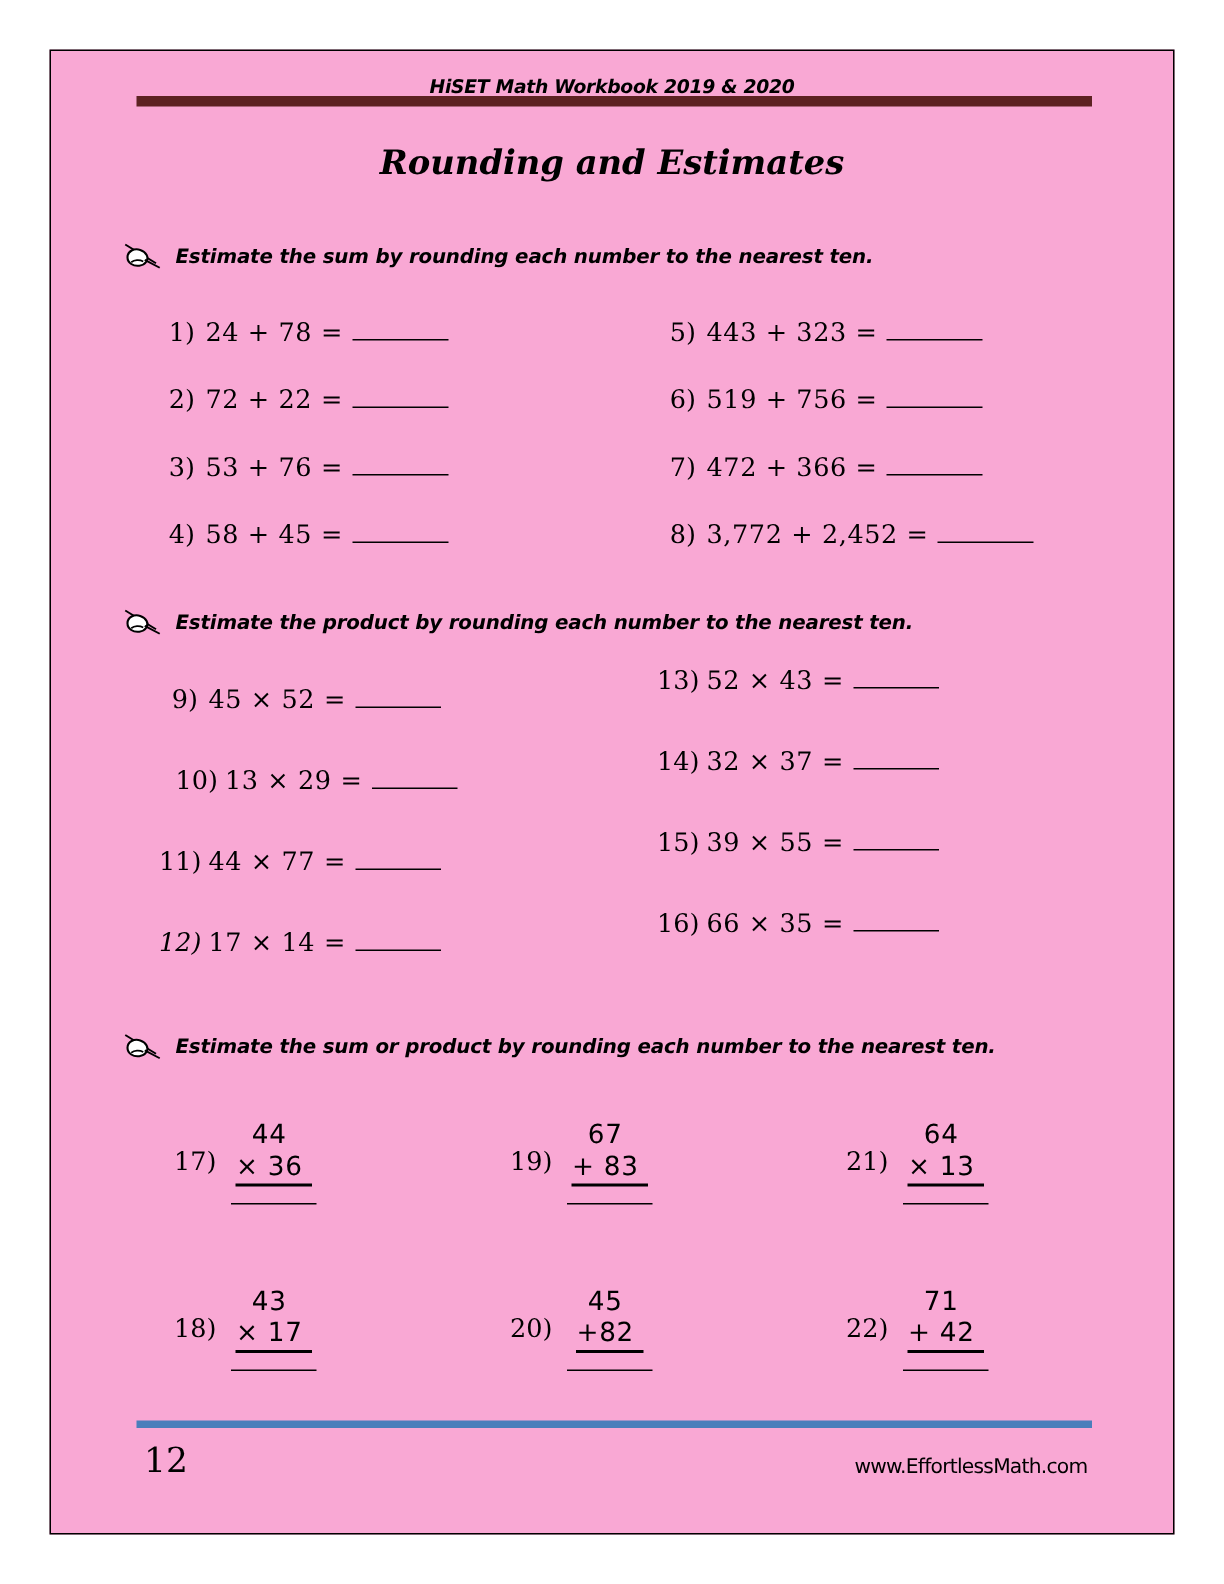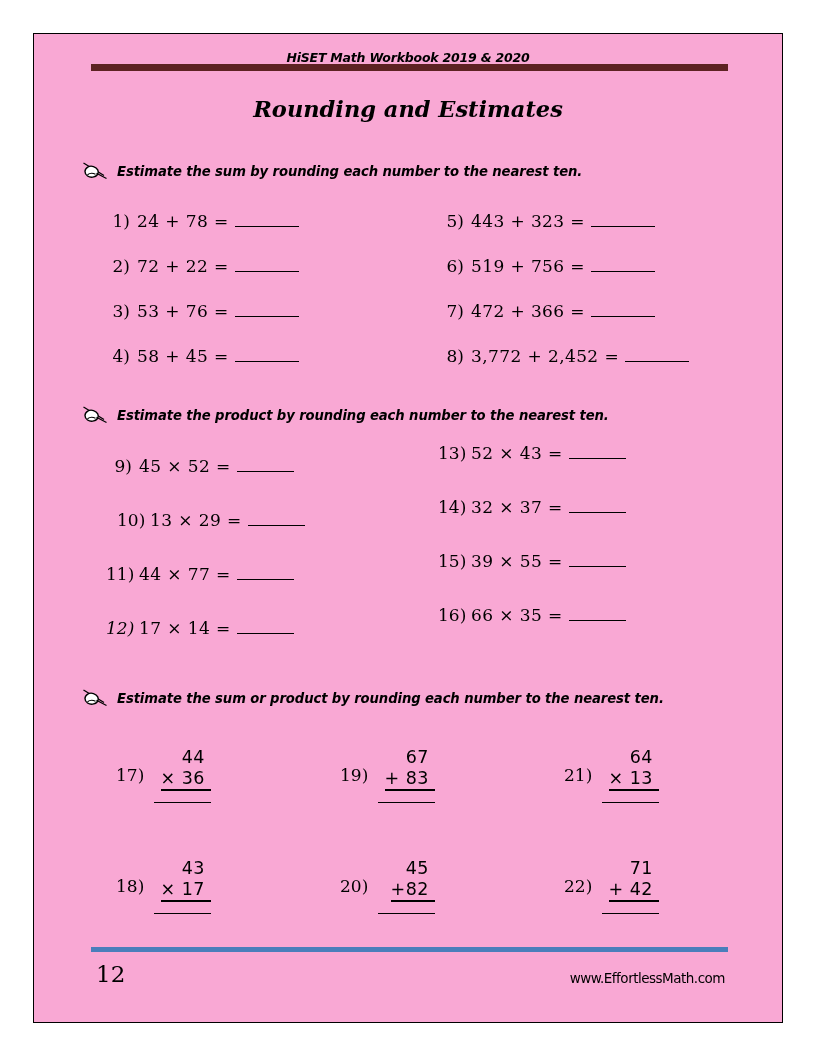--- a/index.html
+++ b/index.html
@@ -123,21 +123,21 @@
   .vprob .vnum {
     font-family: "DejaVu Serif", serif;
     font-size: 17px;
     margin-right: 10px;
     width: 28px;
     text-align: right;
   }
   .vstack {
     display: flex;
     flex-direction: column;
-    align-items: flex-end;
+    align-items: center;
     line-height: 1.18;
   }
   .vstack .top-operand { padding-right: 6px; letter-spacing: 0.5px; }
   .vstack .bot-operand {
     border-bottom: 2.4px solid #000;
     padding: 0 6px 1px 0;
     letter-spacing: 0.5px;
   }
   .vstack .answer-rule {
     margin-top: 11px;

